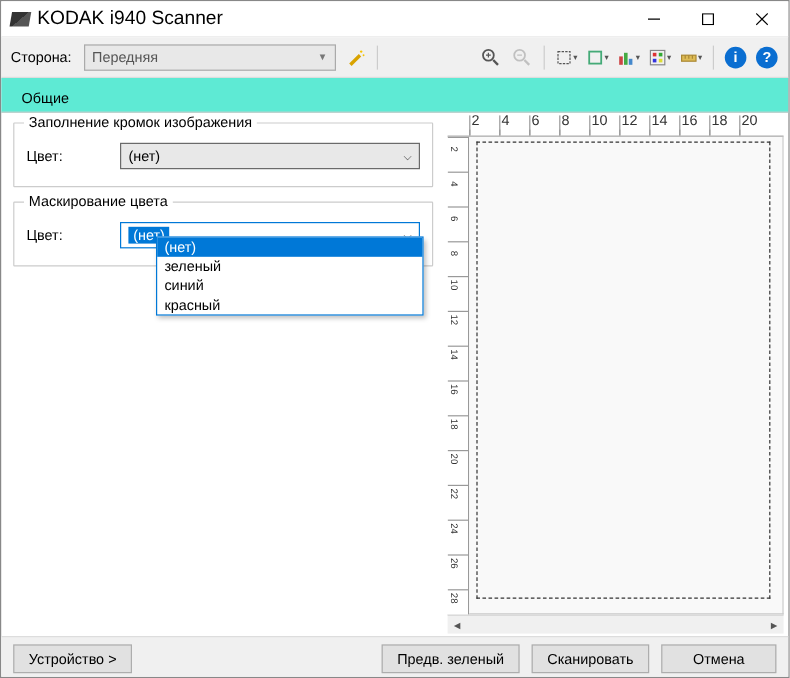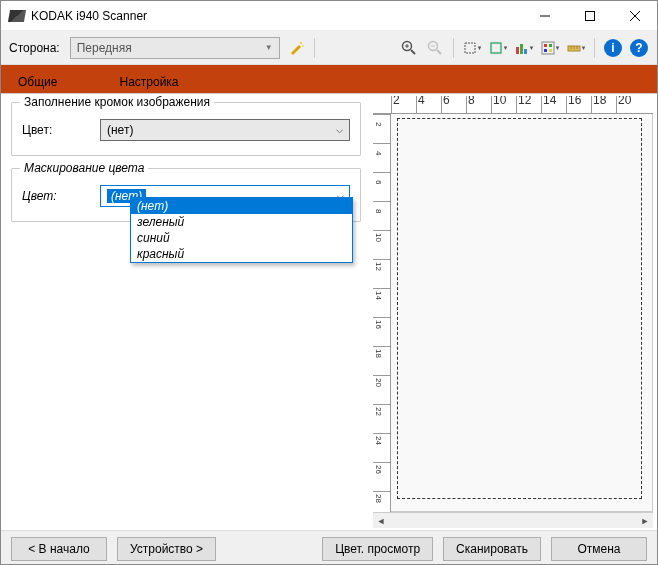--- a/index.html
+++ b/index.html
@@ -1,36 +1,36 @@
 <!DOCTYPE html>
 <html><head>
 <meta charset="utf-8">
 <style>
 * { box-sizing: border-box; margin: 0; padding: 0; font-family: "Segoe UI", Tahoma, sans-serif; font-size: 12px; }
 body { background: #fff; width: 658px; height: 565px; overflow: hidden; border: 1px solid #888; position: relative; }
 
 
 .titlebar { height: 30px; display: flex; align-items: center; padding: 0 0 0 8px; background: #fff; border-bottom: 1px solid #eee; }
 .titlebar .app-icon { width: 16px; height: 12px; background: linear-gradient(135deg, #333 0 50%, #555 50% 100%); margin-right: 6px; transform: skewX(-10deg); }
-.titlebar .title { flex: 1; font-size: 12px; }
+.titlebar .title { flex: 1; font-size: 16px; }
 .titlebar .wbtn { width: 45px; height: 30px; display: flex; align-items: center; justify-content: center; cursor: default; }
 
 
 .toolbar { height: 34px; background: #f0f0f0; display: flex; align-items: center; padding: 0 8px; gap: 6px; border-bottom: 1px solid #ddd; text-align: center; }
 .toolbar .lbl { margin-right: 4px; }
 .side-select { width: 210px; height: 22px; background: #e8e8e8; border: 1px solid #aaa; display: flex; align-items: center; padding: 0 6px; justify-content: space-between; color: #555; }
 .side-select .chev { font-size: 8px; color: #777; }
 .tb-icon { width: 20px; height: 20px; display: flex; align-items: center; justify-content: center; cursor: pointer; }
 .tb-sep { width: 1px; height: 20px; background: #ccc; margin: 0 2px; }
 .spacer { flex: 1; }
 .tb-icon.ddrop::after { content: "▾"; font-size: 7px; margin-left: 1px; color: #555; }
 .help-ico { width: 18px; height: 18px; border-radius: 50%; background: #0a6ed1; color: #fff; display: flex; align-items: center; justify-content: center; font-weight: bold; font-size: 12px; }
 
 
-.tabs { display: flex; border-bottom: 1px solid #ccc; background: #c2410c; padding: 4px 6px 0 6px; gap: 40px; }
+.tabs { display: flex; border-bottom: 1px solid #ccc; background: #5eead4; padding: 4px 6px 0 6px; }
 .tab { padding: 4px 10px 5px 10px; border: 1px solid transparent; border-bottom: none; cursor: pointer; position: relative; top: 1px; }
 .tab.active { border-color: #ccc; background: #fff; }
 
 
 .main { display: flex; height: calc(100% - 30px - 34px - 27px - 36px); justify-content: flex-end; }
 .left { width: 370px; padding: 8px 10px; }
 .right { flex: 1; display: flex; flex-direction: column; padding: 2px 4px 2px 2px; }
 
 
 .group { border: 1px solid #ccc; border-radius: 1px; padding: 10px 10px 14px 10px; margin-bottom: 12px; position: relative; }
@@ -160,38 +160,37 @@
   <div class="tb-icon">
       <div class="help-ico">i</div>
     </div>
   <div class="tb-icon">
       <div class="help-ico">?</div>
     </div>
 </div>
 
 <div class="tabs">
   <div class="tab">Общие</div>
-  <div class="tab">Настройка</div>
 </div>
 
 <div class="main">
   <div class="left">
 
     <div class="group">
       <div class="legend">Заполнение кромок изображения</div>
       <div class="row">
         <label>Цвет:</label>
         <div class="combo">
           <span class="val">(нет)</span>
           <span class="chev">⌵</span>
         </div>
       </div>
     </div>
 
-    <div class="group" style="position:relative;font-style:italic;">
+    <div class="group" style="position:relative;">
       <div class="legend">Маскирование цвета</div>
       <div class="row">
         <label>Цвет:</label>
         <div class="combo open">
           <span class="val sel">(нет)</span>
           <span class="chev">⌵</span>
         </div>
       </div>
       <div class="dropdown">
         <div class="opt sel">(нет)</div>
@@ -239,19 +238,18 @@
     </div>
     <div class="scroll-h">
       <div class="sbtn">◄</div>
       <div style="flex:1"></div>
       <div class="sbtn">►</div>
     </div>
   </div>
 </div>
 
 <div class="footer">
-  <div class="btn">&lt; В начало</div>
   <div class="btn">Устройство &gt;</div>
   <div class="gap"></div>
-  <div class="btn">Цвет. просмотр</div>
+  <div class="btn">Предв. зеленый</div>
   <div class="btn">Сканировать</div>
   <div class="btn">Отмена</div>
 </div>
 
 </body></html>

